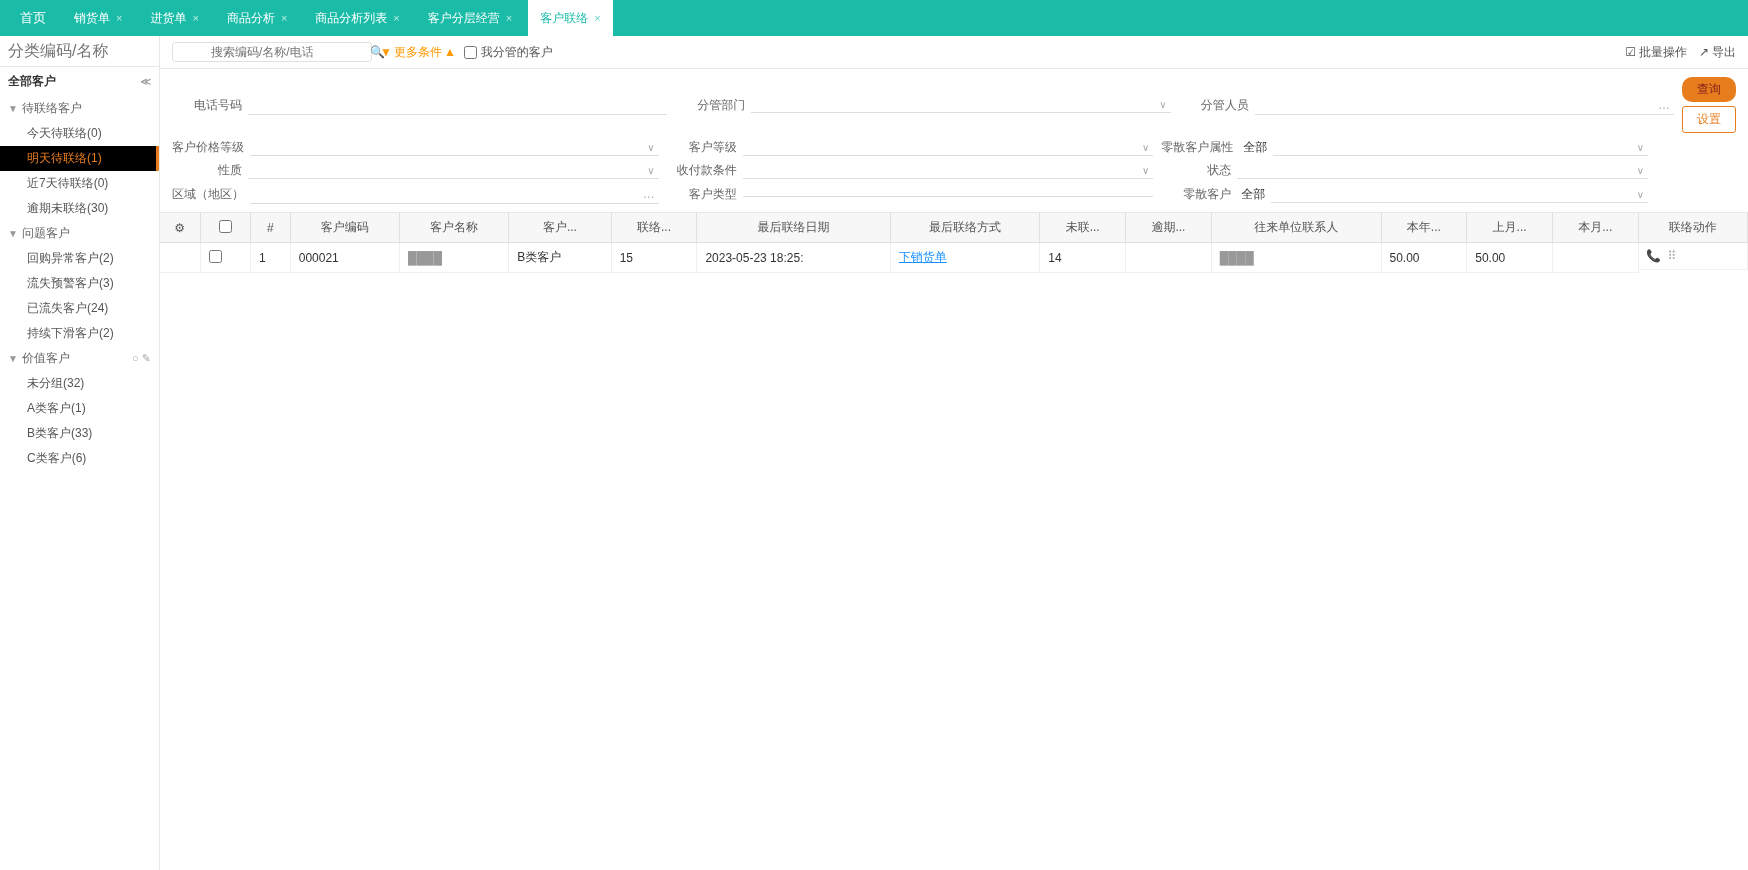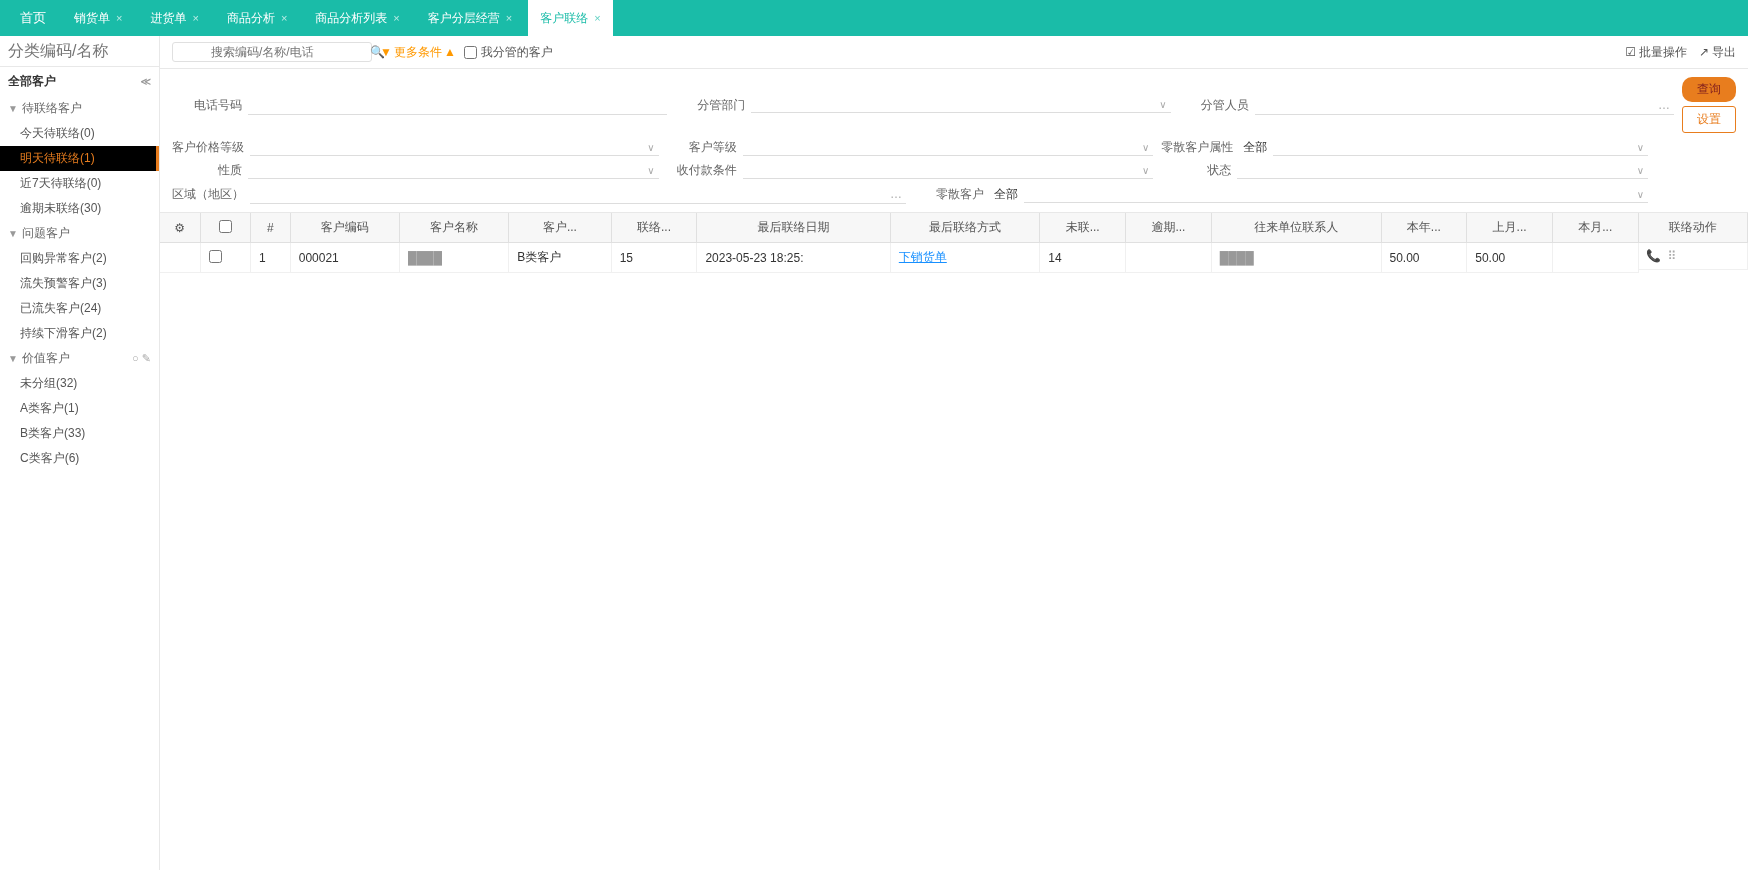--- a/index.html
+++ b/index.html
@@ -72,21 +72,21 @@
       color: #666;
       font-size: 11px;
       display: flex;
       align-items: center;
       gap: 4px;
       cursor: pointer;
     }
     .sidebar-group-label .arrow { font-size: 10px; color: #999; }
 
     .sidebar-item {
-      padding: 4px 8px 4px 20px;
+      padding: 4px 8px 4px 27px;
       color: #555;
       cursor: pointer;
       white-space: nowrap;
     }
     .sidebar-item.active { background: #000000; color: #e87d1e; border-right: 3px solid #e87d1e; }
 
     
     .content-area {
       flex: 1;
       display: flex;
@@ -487,20 +487,26 @@
           </div>
         </div>
         <div style="width:80px;"></div>
       </div>
 
       <div class="filter-row">
         <div class="filter-item">
           <span class="filter-label">区域（地区）</span>
           <div style="flex:2; border-bottom:1px solid #ddd; padding:2px 4px; display:flex; justify-content:flex-end;">
             <span class="filter-dots">…</span>
+          </div>
+        </div>
+        <div class="filter-item">
+          <span class="filter-label">客户类型</span>
+          <div class="filter-select" style="flex:2;">
+            <span></span>
           </div>
         </div>
         <div class="filter-item">
           <span class="filter-label">零散客户</span>
           <span style="margin-left:4px; color:#333;">全部</span>
           <div class="filter-select" style="flex:2;">
             <span></span>
             <span class="chevron">∨</span>
           </div>
         </div>

